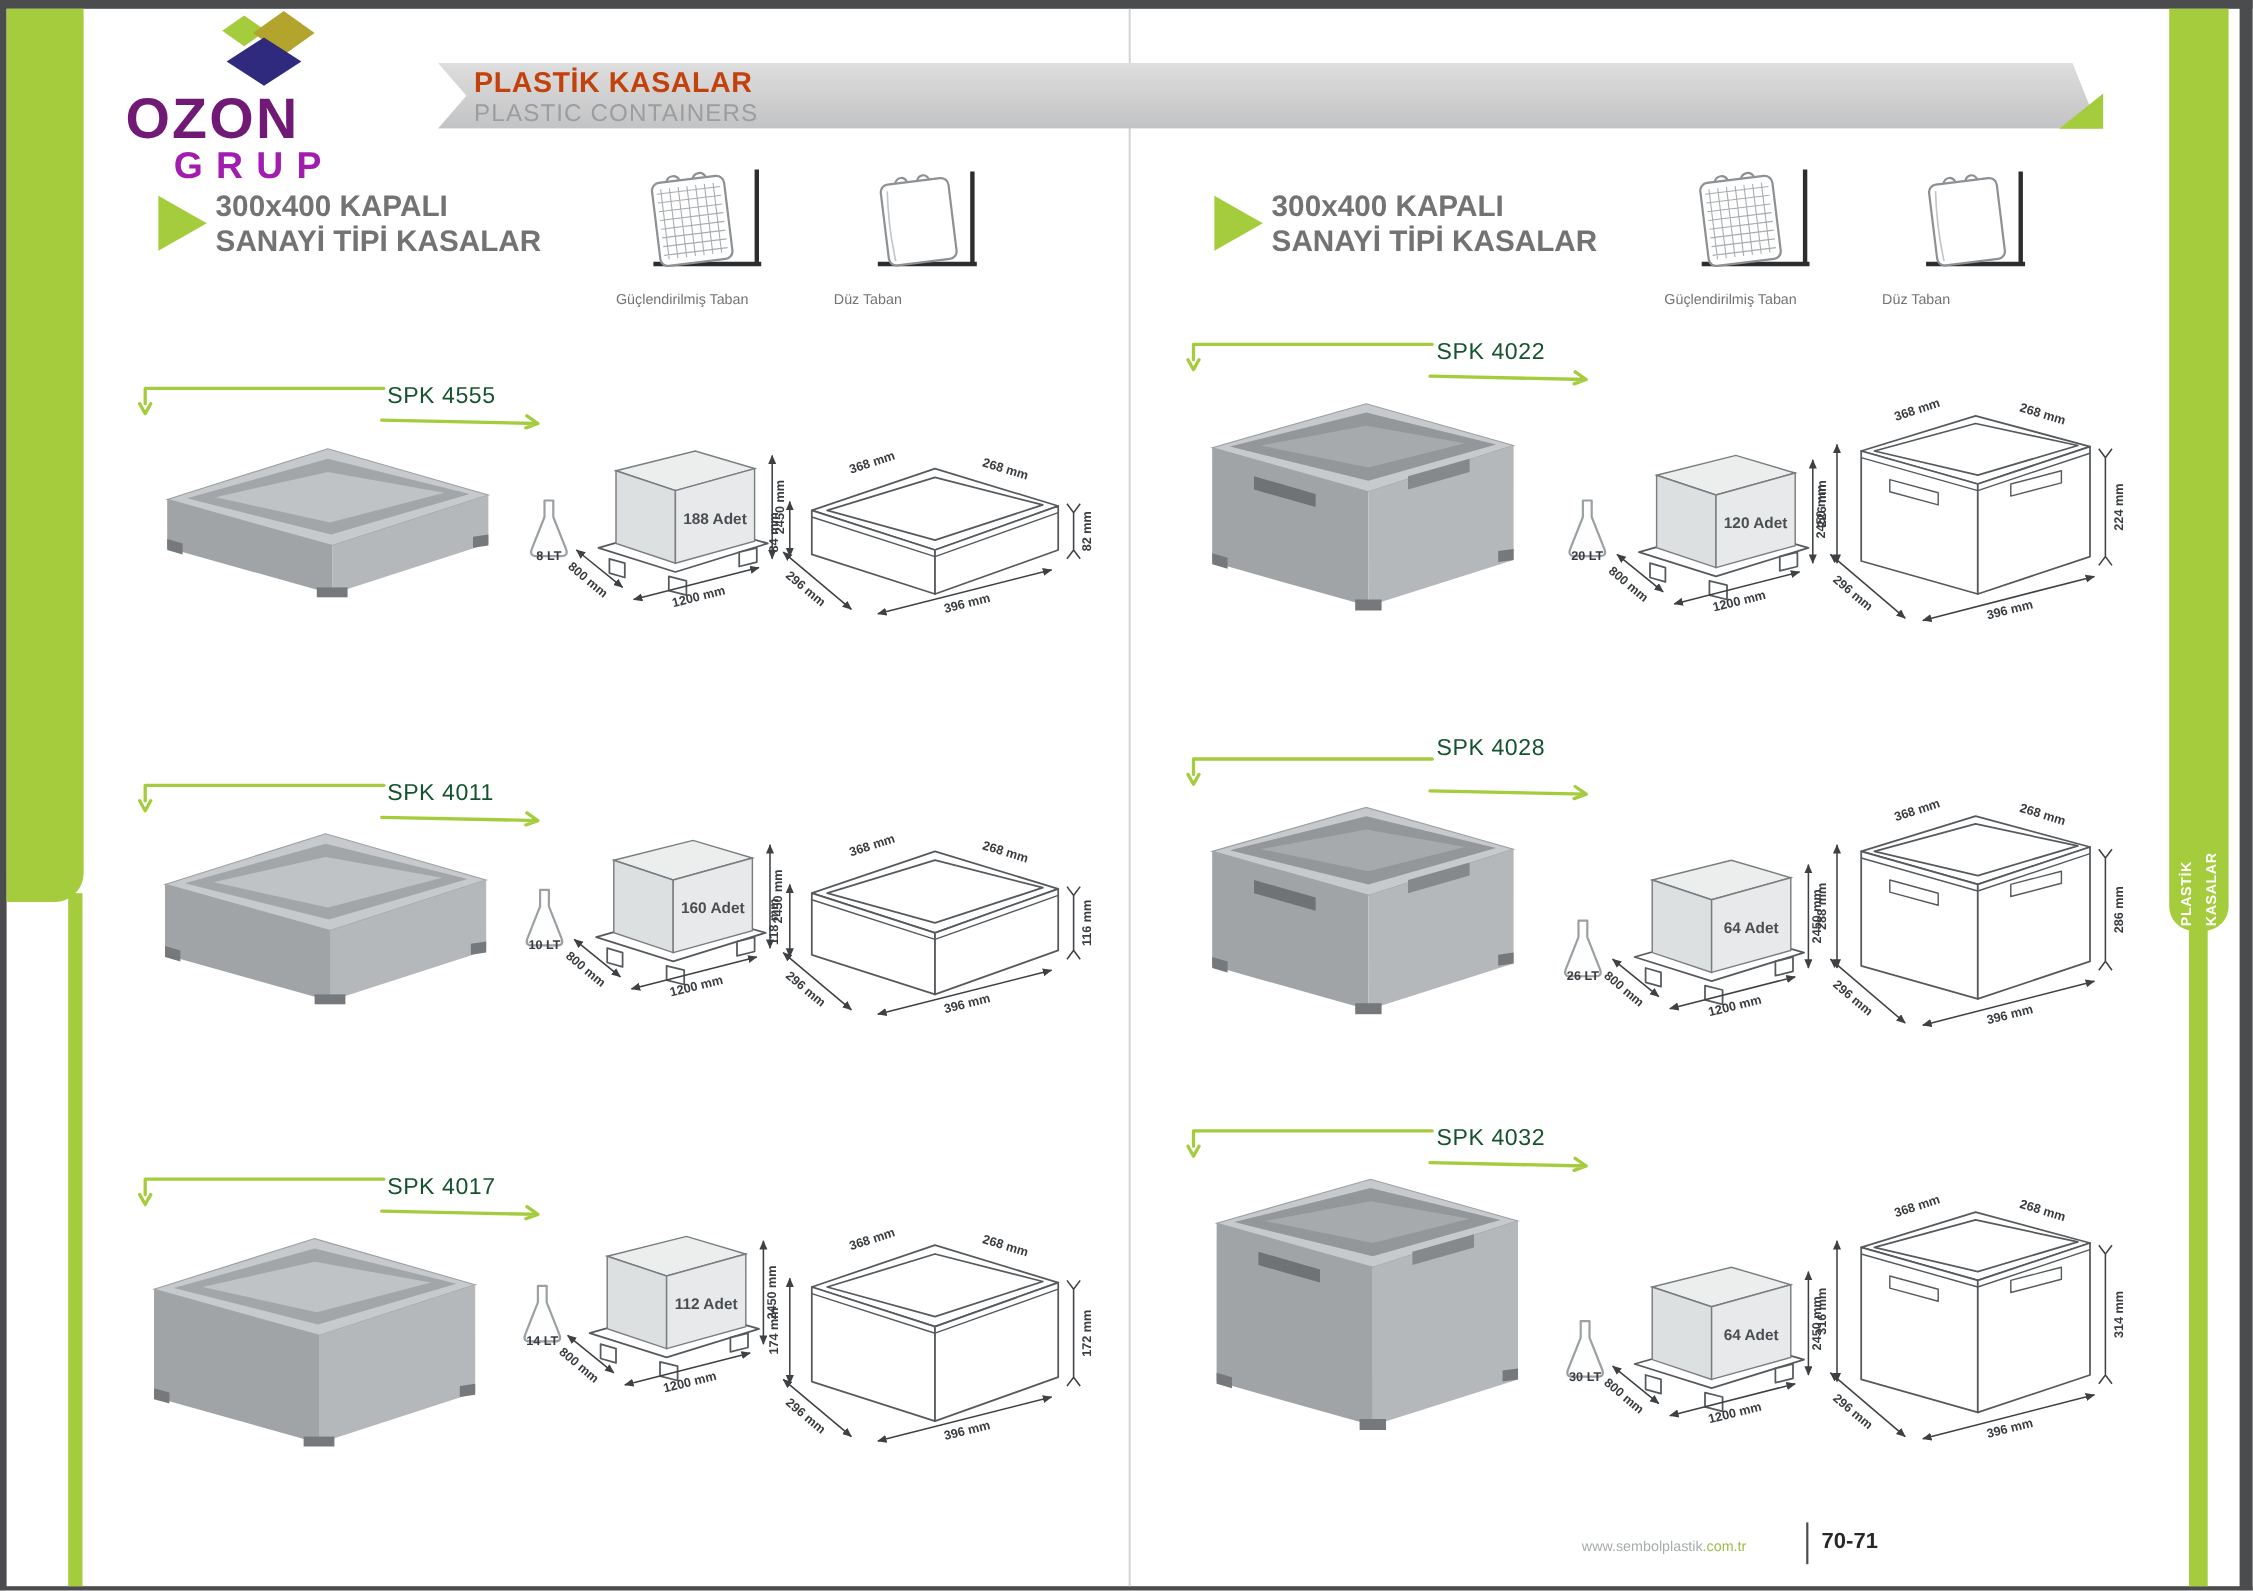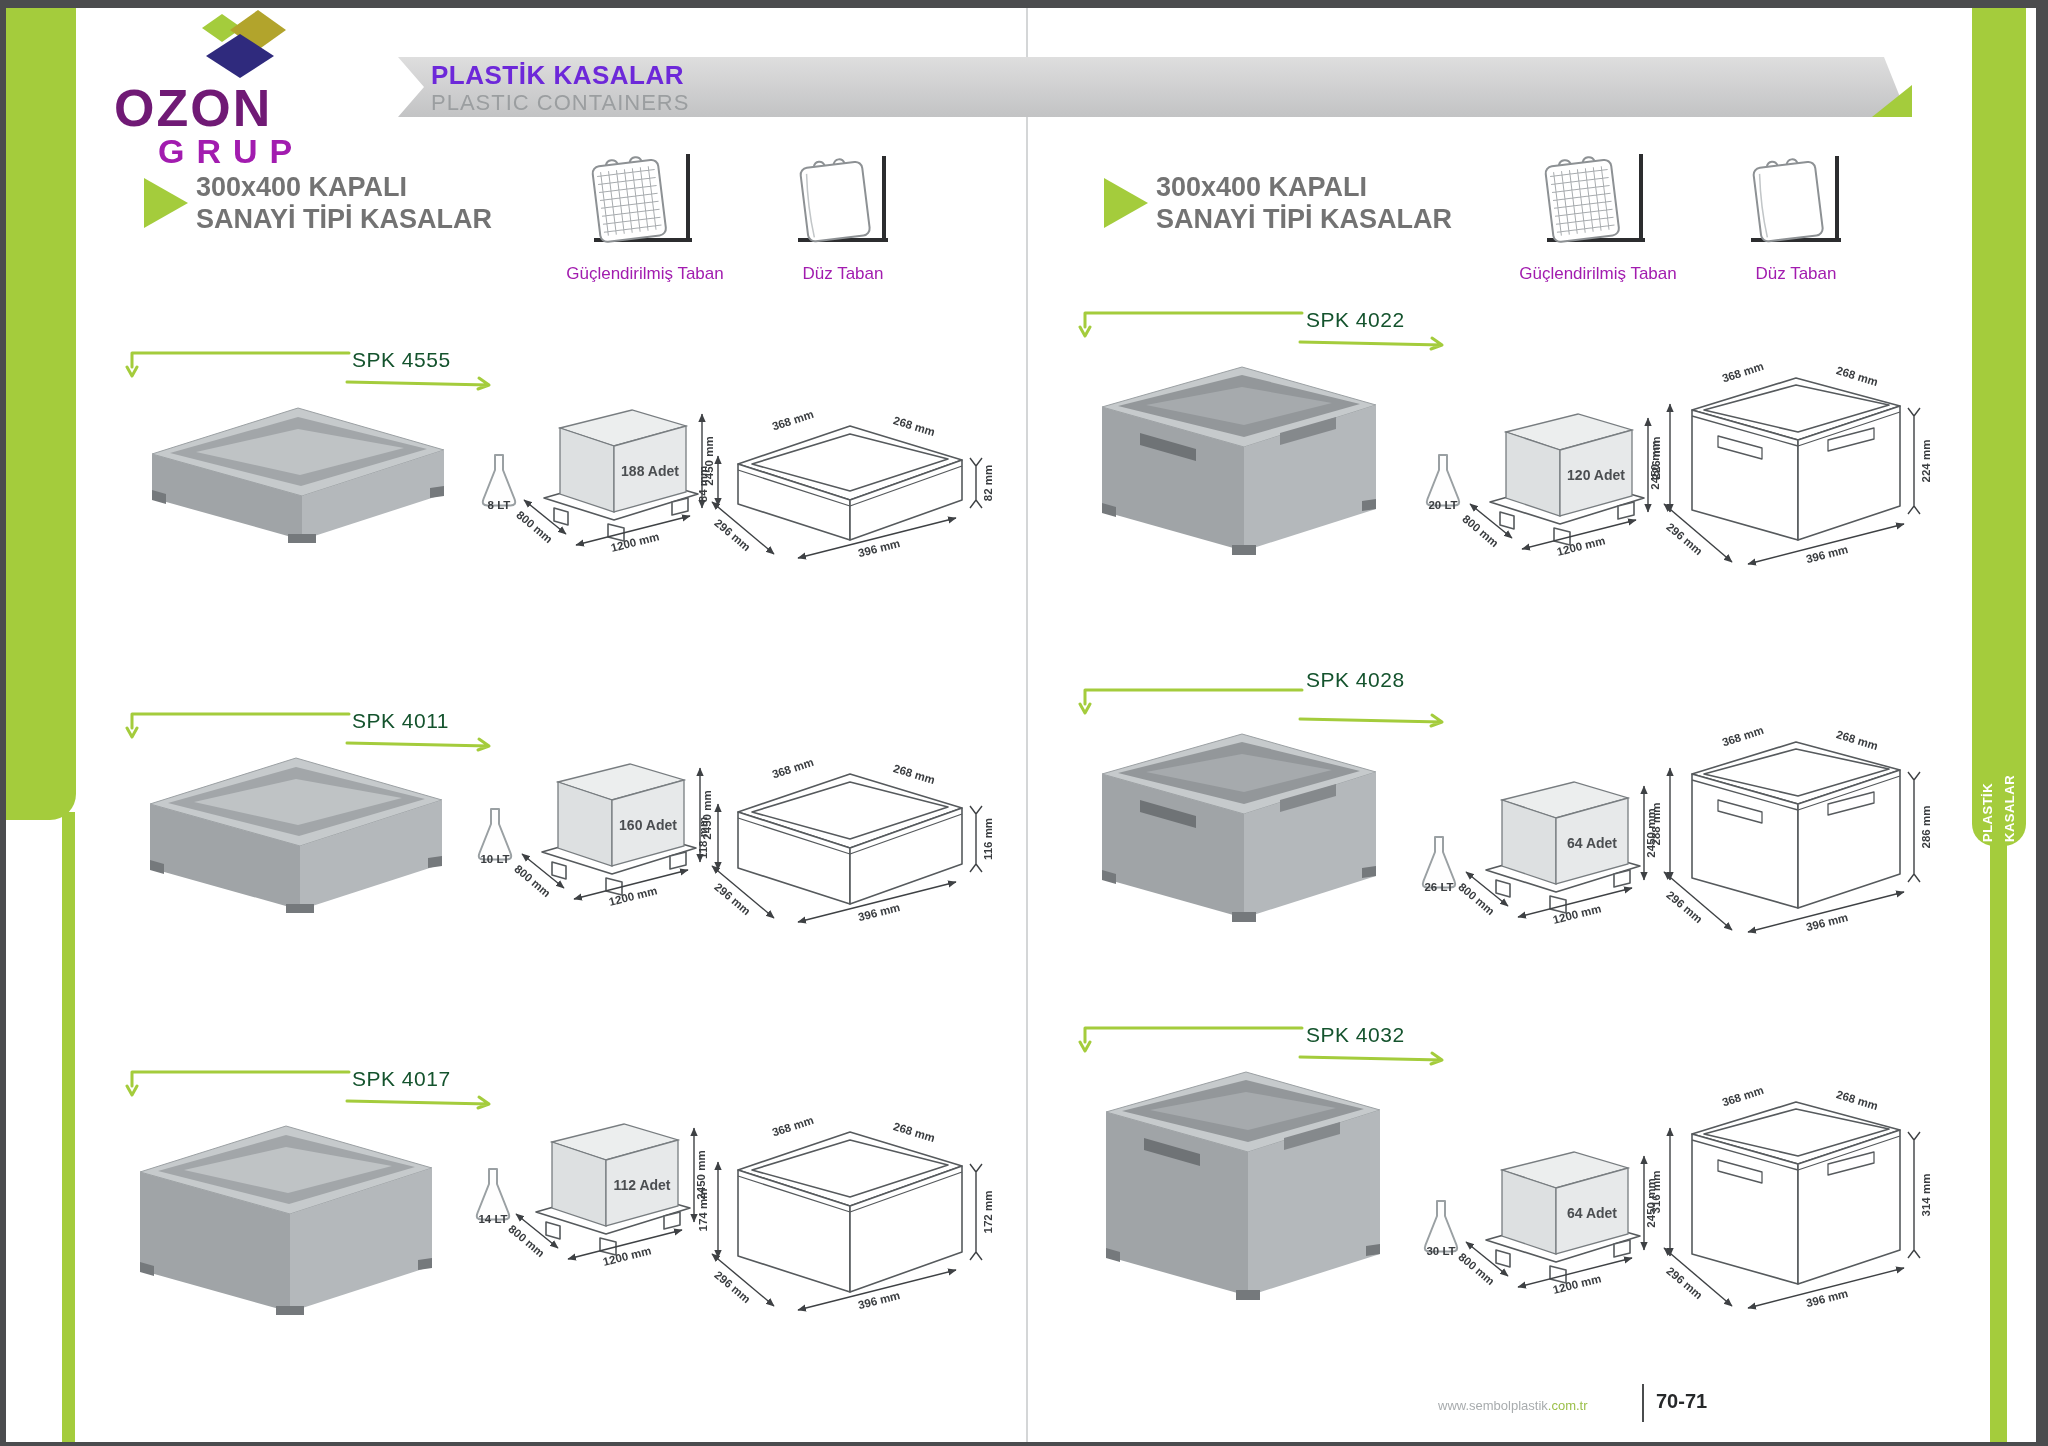--- a/index.html
+++ b/index.html
@@ -13,34 +13,34 @@
   
   .strip{position:absolute;background:#a4cc3c;}
   .tab-text{position:absolute;left:1977px;top:730px;width:46px;height:112px;
     writing-mode:vertical-rl;transform:rotate(180deg);color:#fff;
     font-size:13px;font-weight:bold;letter-spacing:.5px;line-height:1.7;}
   
   .banner{position:absolute;left:372px;top:57px;width:1536px;height:60px;
     background:linear-gradient(180deg,#dedede 0%,#cfcfd0 55%,#c2c3c4 100%);
     clip-path:polygon(26px 0,1512px 0,1536px 60px,26px 60px,52px 30px);}
   .banner-title{position:absolute;left:431px;top:60px;font-size:26px;font-weight:bold;
-    color:#6d28d9;letter-spacing:.5px;}
+    color:#c2410c;letter-spacing:.5px;}
   .banner-sub{position:absolute;left:431px;top:90px;font-size:22px;color:#9b9ea0;letter-spacing:1px;}
   .banner-end{position:absolute;left:1872px;top:85px;width:0;height:0;
     border-left:40px solid transparent;border-bottom:32px solid #a4cc3c;}
   
   .logo-ozon{position:absolute;left:114px;top:78px;font-size:52px;font-weight:bold;
     color:#701a75;letter-spacing:2px;}
   .logo-grup{position:absolute;left:158px;top:132px;font-size:34px;font-weight:bold;
     color:#a21caf;letter-spacing:12px;}
   
   .tri{position:absolute;width:0;height:0;border-top:25px solid transparent;
     border-bottom:25px solid transparent;border-left:44px solid #a4cc3c;}
   .sec-title{position:absolute;font-size:27px;font-weight:bold;color:#737373;line-height:1.18;}
-  .bt-label{position:absolute;width:170px;text-align:center;font-size:17px;color:#a21caf;}
+  .bt-label{position:absolute;width:170px;text-align:left;font-size:13px;color:#737373;}
   
   .pcode{position:absolute;font-size:21px;font-weight:normal;color:#14532d;letter-spacing:.5px;}
   .grn{stroke:#a4cc3c;stroke-width:3;fill:none;stroke-linecap:round;stroke-linejoin:round;}
   .ln{stroke:#565a5d;stroke-width:1.6;fill:#fff;stroke-linejoin:round;}
   .lnf{stroke:#565a5d;stroke-width:1.3;fill:none;stroke-linejoin:round;}
   .ar{stroke:#3e4144;stroke-width:1.4;fill:none;}
   .dim{font-size:11.5px;font-weight:bold;fill:#3a3d40;}
   .qty{font-size:14px;font-weight:bold;fill:#4b4e51;}
   .vol{font-size:11.5px;font-weight:bold;fill:#3a3d40;}
   .flask{fill:#fefefe;stroke:#9aa0a3;stroke-width:2;stroke-linejoin:round;}

